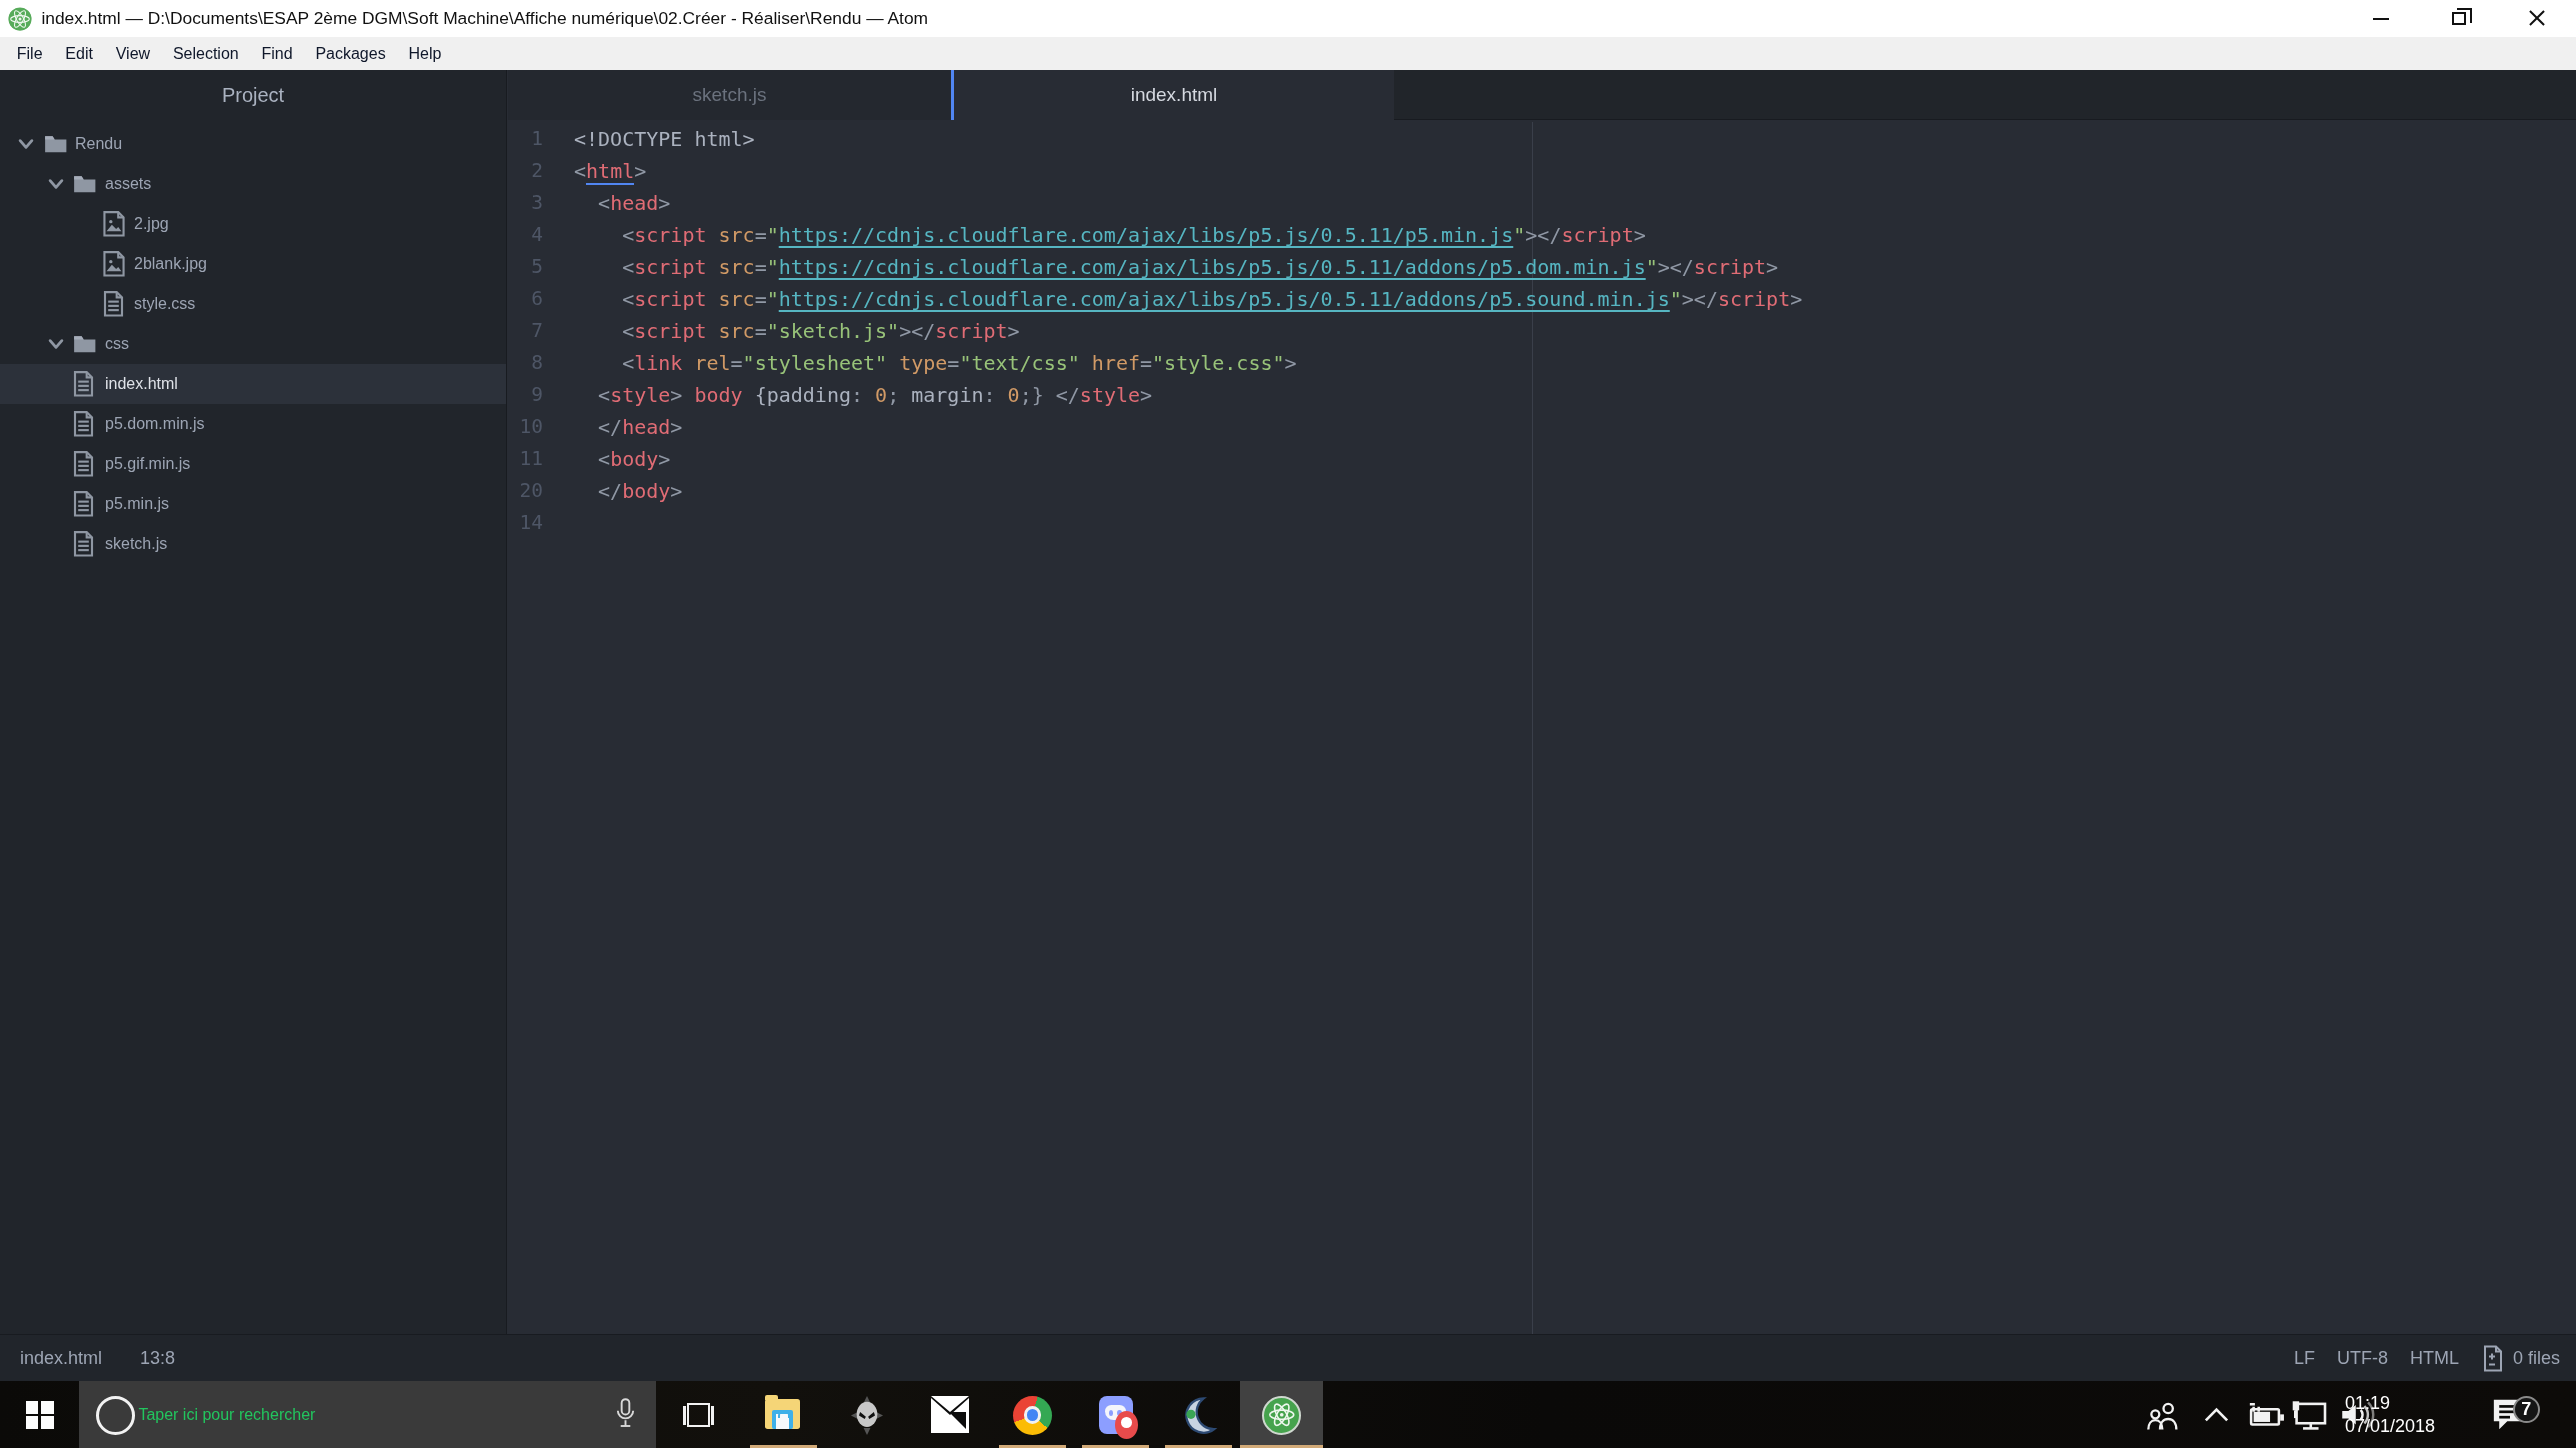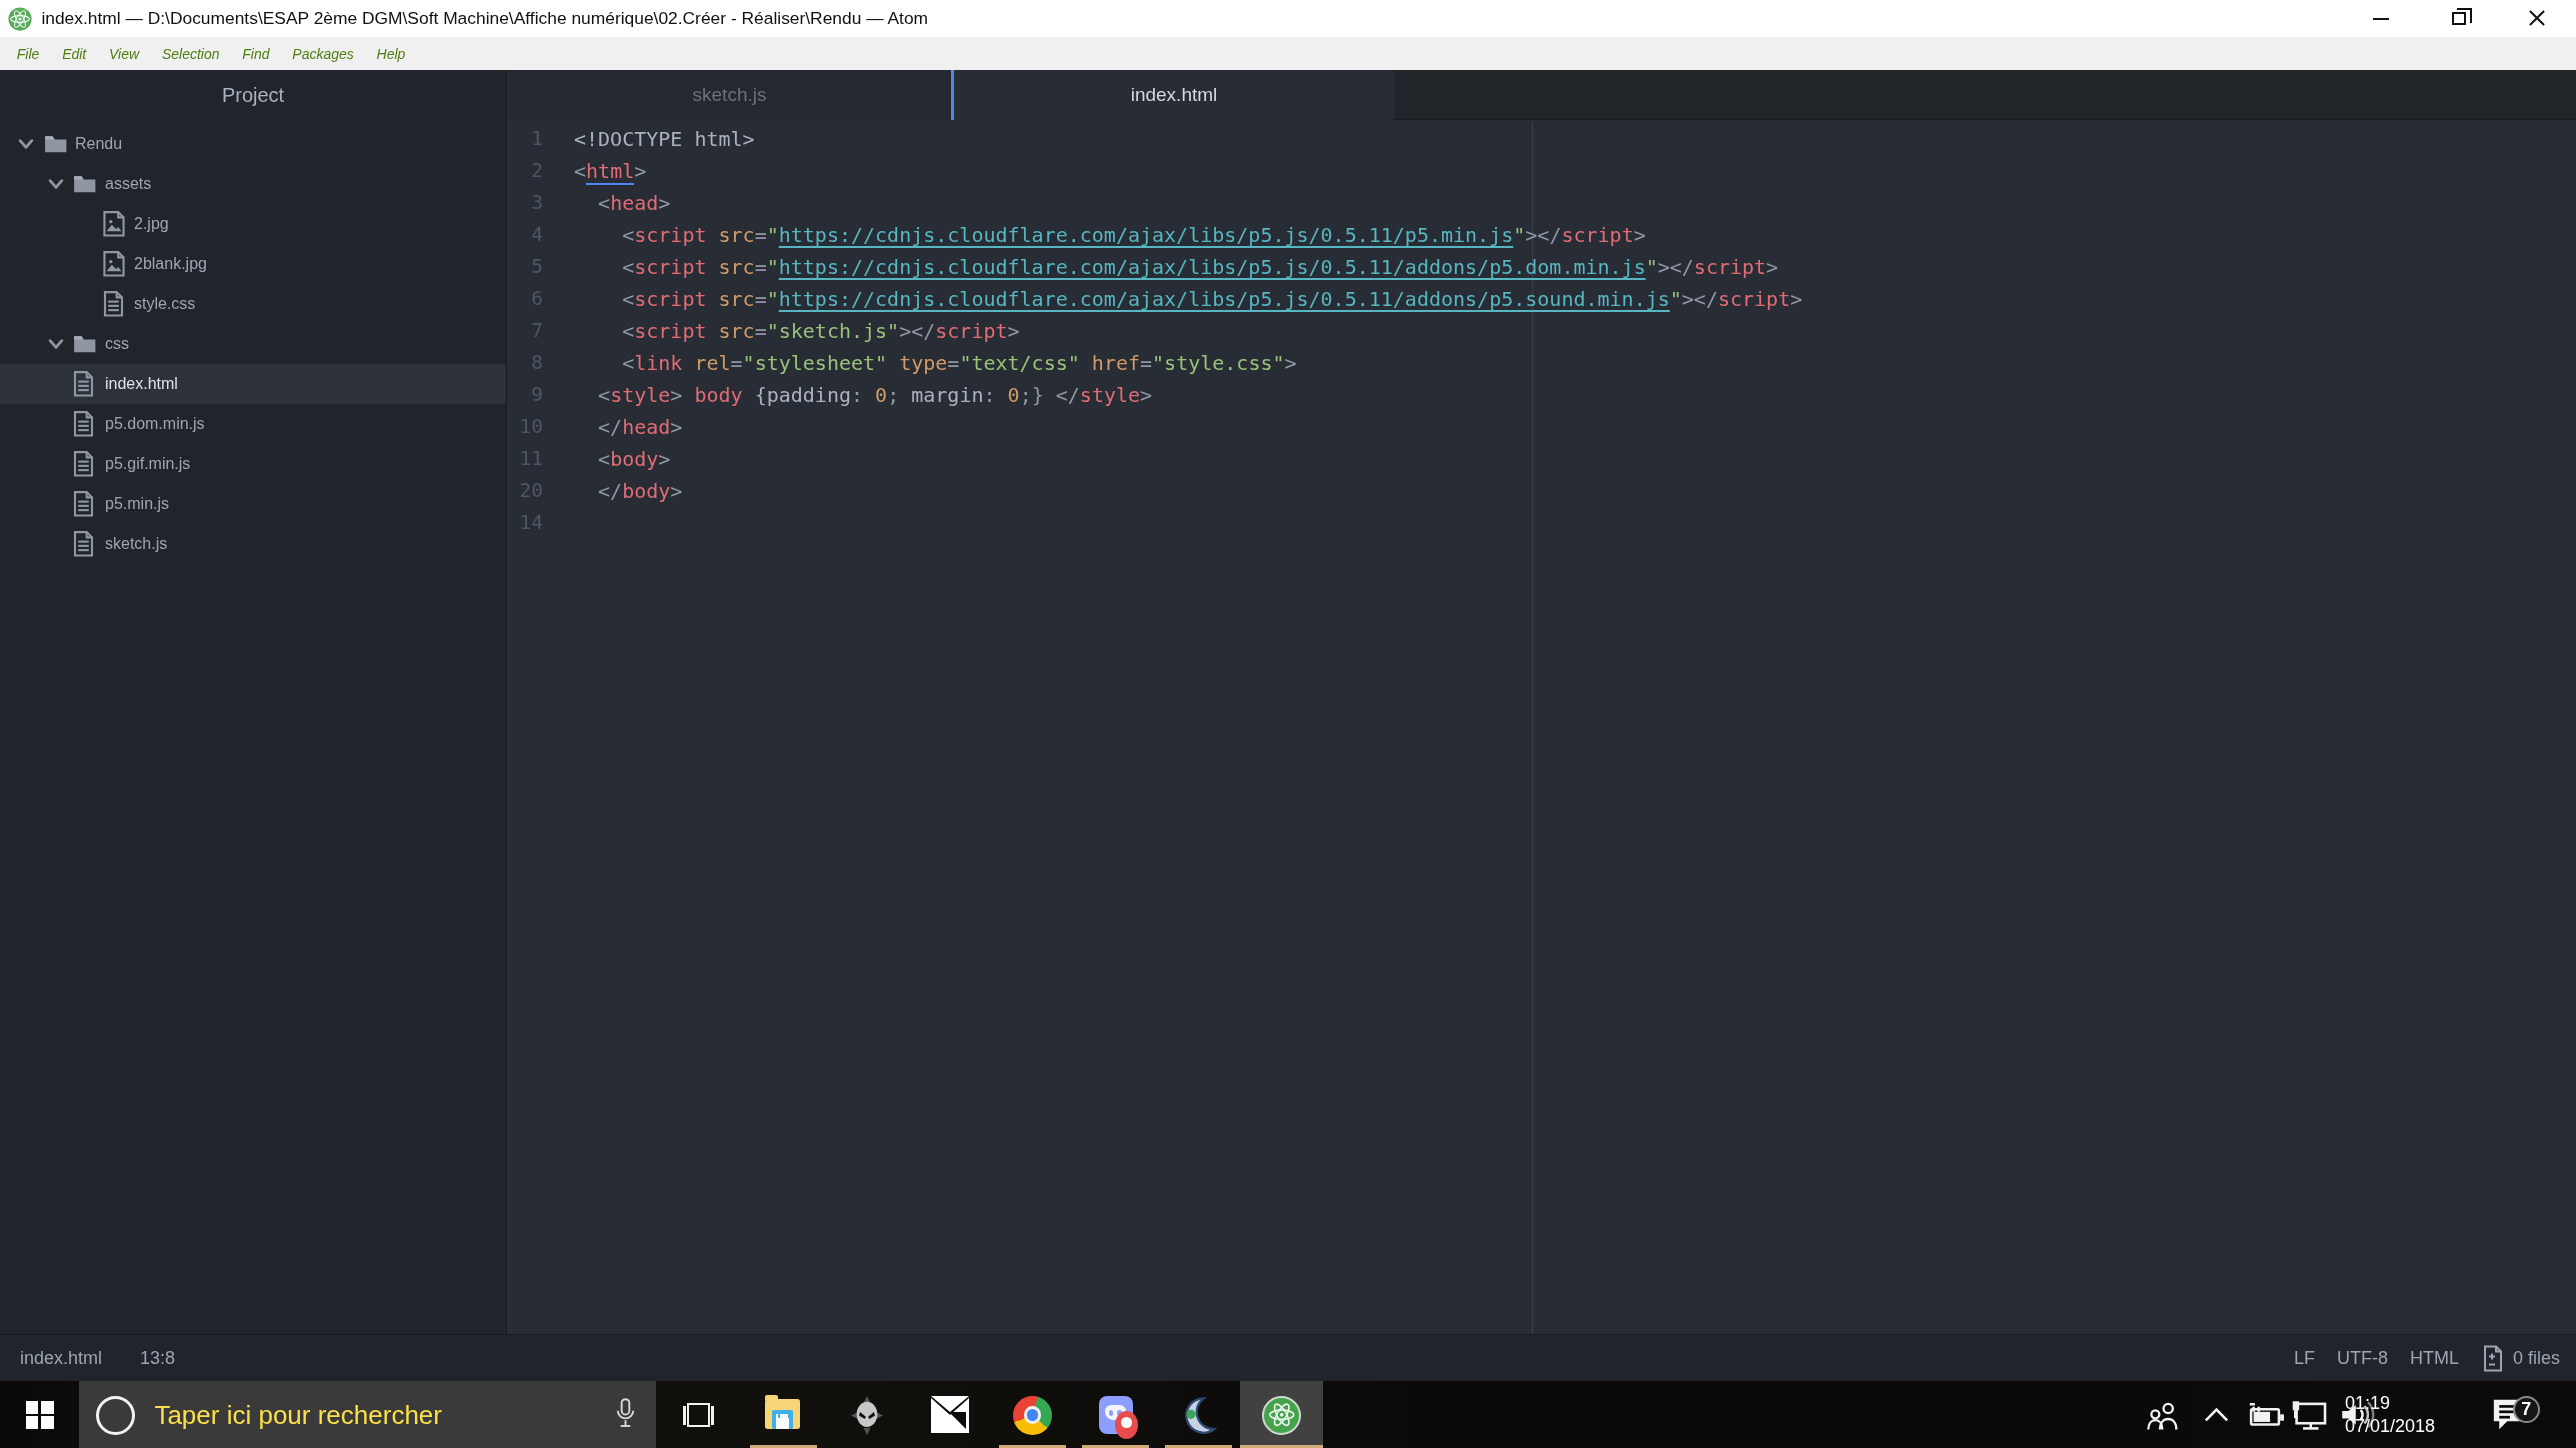--- a/index.html
+++ b/index.html
@@ -13,21 +13,21 @@
   .win-controls { position:absolute; right:0; top:0; height:37px; display:flex; }
   .win-btn { width:78px; height:37px; display:flex; align-items:center; justify-content:center; }
   .glyph-min { width:16px; height:2px; background:#111; }
   .glyph-restore { width:13.4px; height:13.4px; border:2px solid #111; position:relative; background:#fff; }
   .glyph-restore:before { content:""; position:absolute; left:2.7px; top:-6px; width:13.4px; height:13.4px; border:2px solid #111; border-left:none; border-bottom:none; }
   .glyph-close { position:relative; width:17.4px; height:17.4px; }
   .glyph-close:before,.glyph-close:after { content:""; position:absolute; left:-1.3px; top:7.4px; width:20px; height:2px; background:#111; }
   .glyph-close:before { transform:rotate(45deg); } .glyph-close:after { transform:rotate(-45deg); }
 
   .menubar { position:absolute; left:0; top:37px; width:2576px; height:34px; background:#f0f0f0; display:flex; align-items:center; padding-left:5.4px; }
-  .menu-item { font-size:14px; color:#4d7c0f; padding:0 11.4px; height:34px; line-height:34px;font-style:italic; }
+  .menu-item { font-size:16px; color:#0f172a; padding:0 11.4px; height:34px; line-height:34px; }
 
   
   .workbench { position:absolute; left:0; top:70px; width:2576px; height:1310px; background:#282c34; }
 
   
   .tree-panel { position:absolute; left:0; top:0; width:507px; height:1310px; background:#21252b; border-right:1.3px solid #181b20; }
   .tree-header { height:50px; line-height:50px; text-align:center; color:#aab2c0; font-size:20px; }
   .tree-list { position:absolute; top:54px; left:0; width:100%; }
   .tree-row { position:relative; height:40px; display:flex; align-items:center; color:#9da5b4; font-size:16px; white-space:nowrap; }
   .tree-row.selected { background:#2c313a; color:#dfe2e8; }
@@ -71,21 +71,21 @@
   .sb-git { display:flex; align-items:center; gap:8px; }
   .sb-git svg { display:block; }
 
   
   .taskbar { position:absolute; left:0; bottom:0; width:2576px; height:68px; background:linear-gradient(90deg,#0b0a08 0%,#12100c 30%,#0a0908 60%,#0d0b09 100%); }
   .start-btn { position:absolute; left:0; top:0; width:79px; height:68px; display:flex; align-items:center; justify-content:center; }
   .win-logo { width:28px; height:28px; display:grid; grid-template-columns:12.7px 12.7px; grid-template-rows:12.7px 12.7px; gap:2.7px; }
   .win-logo div { background:#fdfdfd; }
   .search-box { position:absolute; left:79px; top:0; width:577px; height:68px; background:#3a3a3a; display:flex; align-items:center; }
   .cortana-ring { width:39px; height:39px; border:3.4px solid #f2f2f2; border-radius:50%; margin-left:17.4px; }
-  .search-text { margin-left:19px; color:#fde047; font-size:26px; }
+  .search-text { margin-left:3px; color:#22c55e; font-size:16px; }
   .search-mic { position:absolute; right:19px; top:16px; width:23px; height:35px; }
   .taskview-btn { position:absolute; left:656px; top:0; width:85px; height:68px; display:flex; align-items:center; justify-content:center; }
   .tv-icon { position:relative; width:31px; height:27px; }
   .tv-icon .c { position:absolute; left:4px; top:1.3px; width:23px; height:24px; border:2px solid #f2f2f2; background:transparent; }
   .tv-icon .l { position:absolute; left:0; top:4px; width:2.7px; height:19px; background:#f2f2f2; }
   .tv-icon .r { position:absolute; right:0; top:4px; width:2.7px; height:19px; background:#f2f2f2; }
 
   .task-apps { position:absolute; left:742px; top:0; height:68px; display:flex; }
   .task-app { position:relative; width:83px; height:68px; display:flex; align-items:center; justify-content:center; }
   .task-app.active { background:#414141; }

